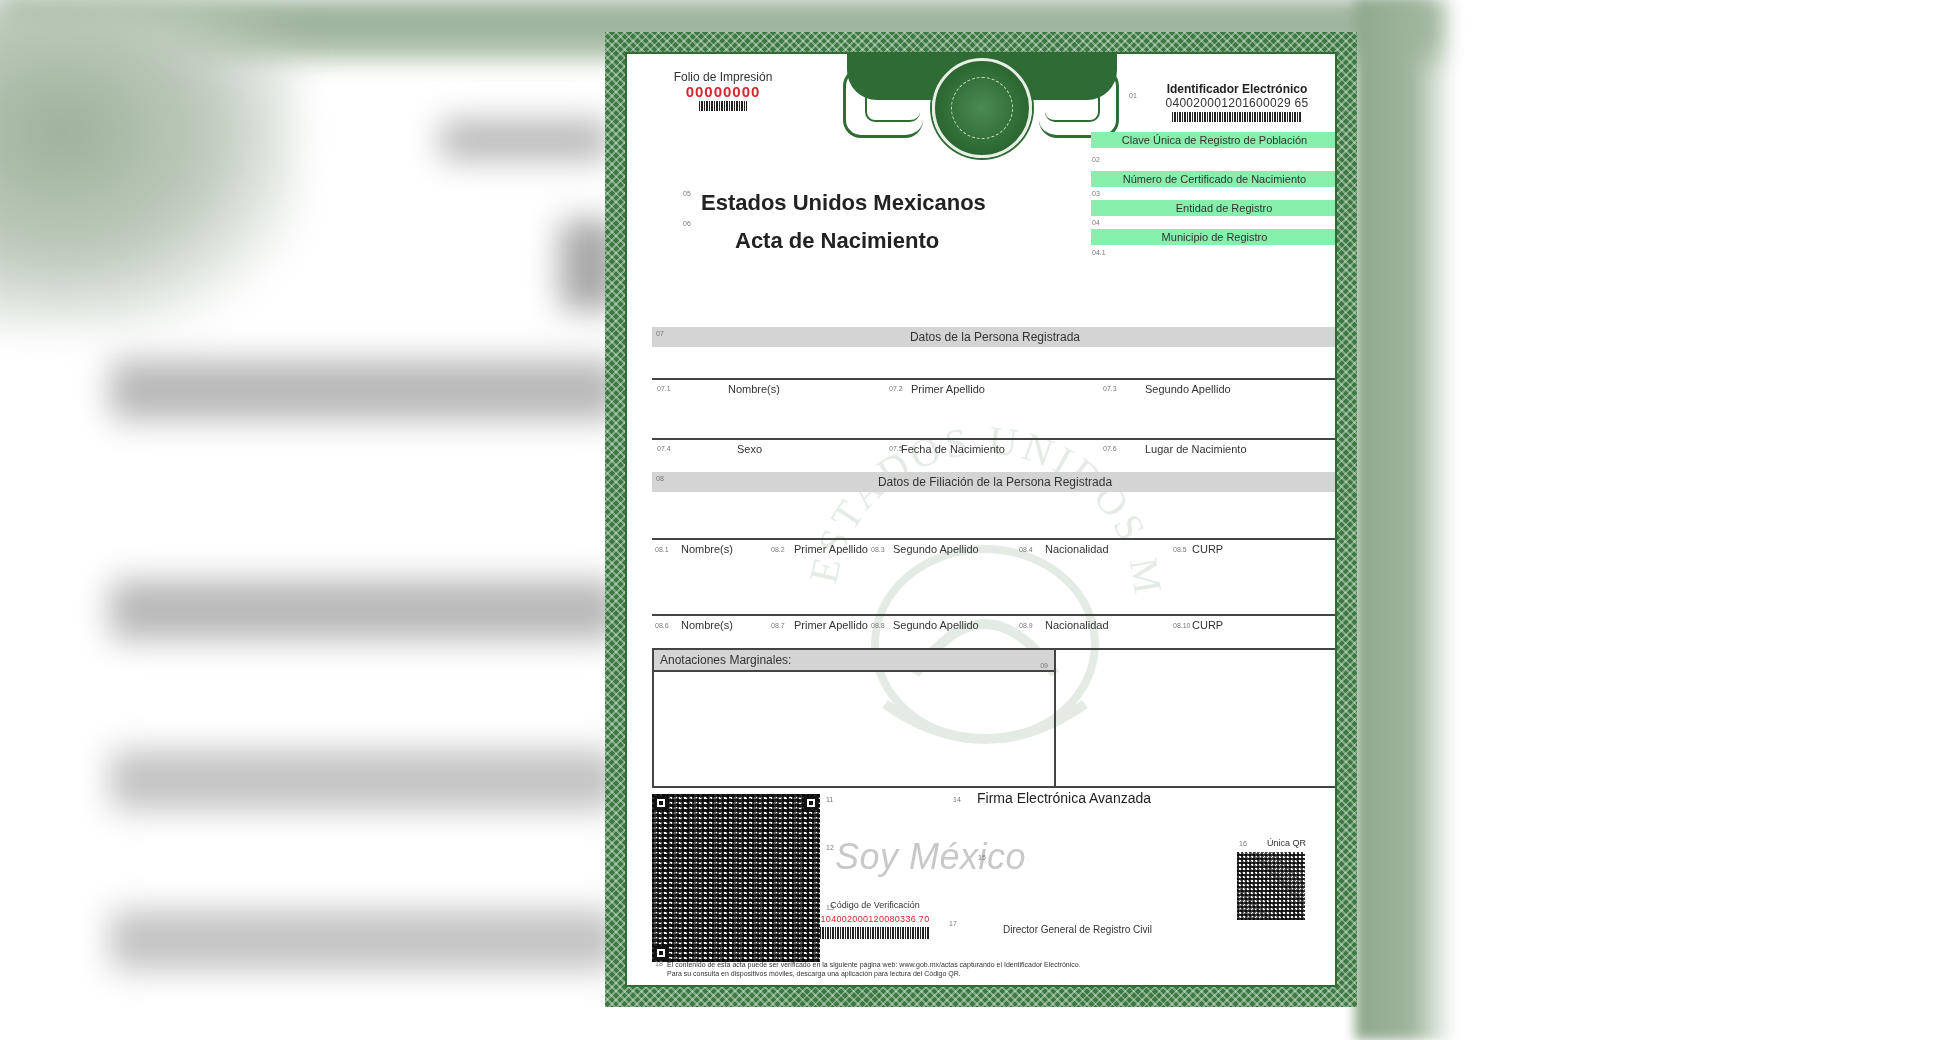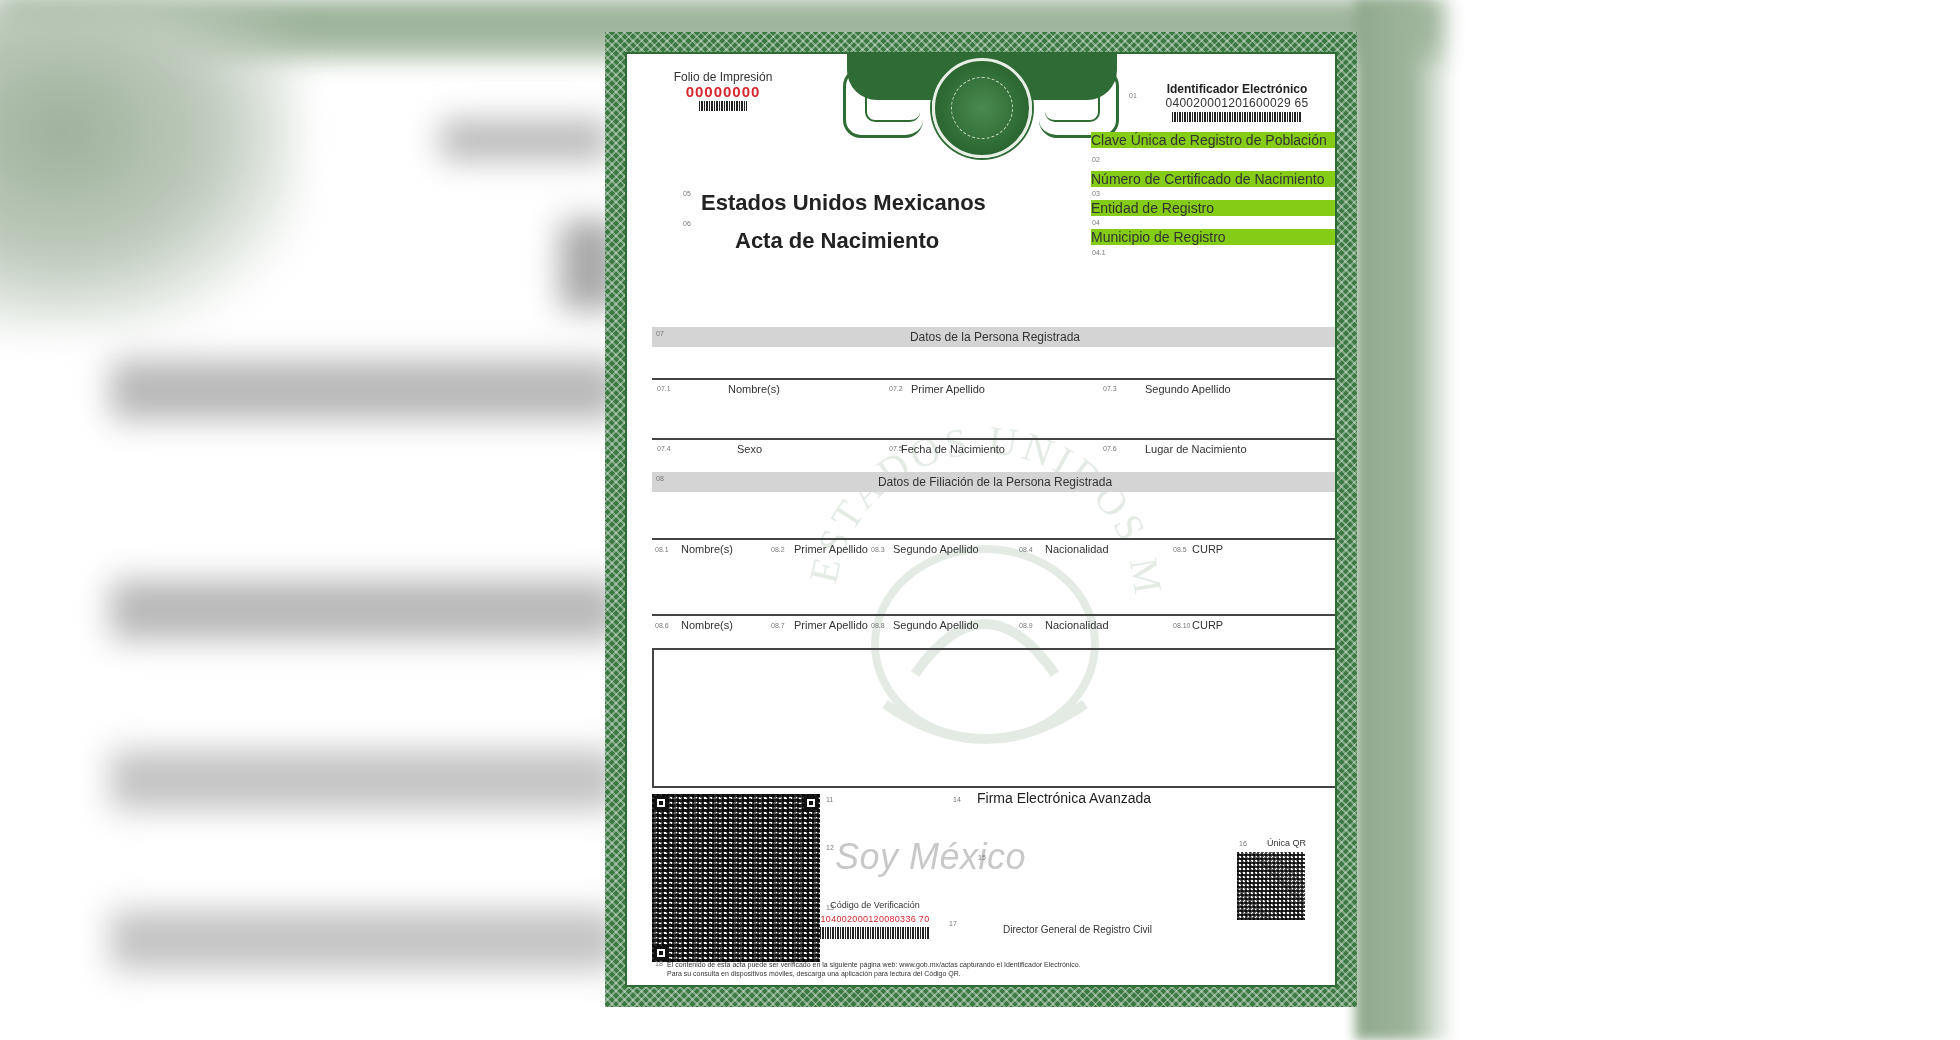--- a/index.html
+++ b/index.html
@@ -57,21 +57,21 @@
   .folio-num { font-size: 15px; font-weight: bold; color: #d6262f; letter-spacing: 1px; line-height: 15px; }
   .barcode { height: 10px; margin: 2px auto 0;
     background: repeating-linear-gradient(90deg, #222 0 1px, #fff 1px 2px, #222 2px 4px, #fff 4px 5px); }
 
   .fieldnum { font-size: 7px; color: #777; position: absolute; }
 
   .idelec { position: absolute; left: 520px; top: 28px; width: 180px; text-align: center; }
   .idelec-label { font-size: 12px; font-weight: bold; color: #222; }
   .idelec-num { font-size: 12px; color: #333; letter-spacing: 0.3px; }
 
-  .graybar { position: absolute; background: #84cc16; font-size: 14px; color: #333; text-align: left;
+  .graybar { position: absolute; background: #86efac; font-size: 11px; color: #333; text-align: center;
     line-height: 16px; height: 16px; }
 
   .title1 { position: absolute; left: 74px; top: 136px; font-size: 22px; font-weight: bold; color: #222; }
   .title2 { position: absolute; left: 108px; top: 174px; font-size: 22px; font-weight: bold; color: #222; }
 
   .reg-table { position: absolute; left: 464px; top: 234px; width: 247px; height: 36px;
     border: 1px solid #666; display: grid; grid-template-columns: 1fr 1fr 1fr 1fr; grid-template-rows: 17px 17px; }
   .reg-table .th { background: #d4d4d4; font-size: 8px; text-align: center; border-right: 1px solid #666;
     border-bottom: 1px solid #666; display: flex; align-items: center; justify-content: center; line-height: 8px; color: #333; }
   .reg-table .td { border-right: 1px solid #666; font-size: 5px; color: #888; padding: 10px 0 0 1px; }
@@ -233,20 +233,26 @@
     <span class="fieldnum" style="left:144px;top:568px;">08.7</span>
     <span class="flabel" style="left:167px;top:565px;">Primer Apellido</span>
     <span class="fieldnum" style="left:244px;top:568px;">08.8</span>
     <span class="flabel" style="left:266px;top:565px;">Segundo Apellido</span>
     <span class="fieldnum" style="left:392px;top:568px;">08.9</span>
     <span class="flabel" style="left:418px;top:565px;">Nacionalidad</span>
     <span class="fieldnum" style="left:546px;top:568px;">08.10</span>
     <span class="flabel" style="left:565px;top:565px;">CURP</span>
 
     <div class="boxes" style="top:594px;height:140px;">
+      <div class="box-l">
+        <div class="box-head">
+          <span>Anotaciones Marginales:</span>
+          <span class="fieldnum">09</span>
+        </div>
+      </div>
     </div>
 
     <div class="qr-big" style="top:740px;">
       <div class="qr-corner" style="left:2px;top:2px;"></div>
       <div class="qr-corner" style="right:2px;top:2px;"></div>
       <div class="qr-corner" style="left:2px;bottom:2px;"></div>
     </div>
     <span class="fieldnum" style="left:199px;top:742px;">11</span>
 
     <span class="fieldnum" style="left:199px;top:790px;">12</span>

